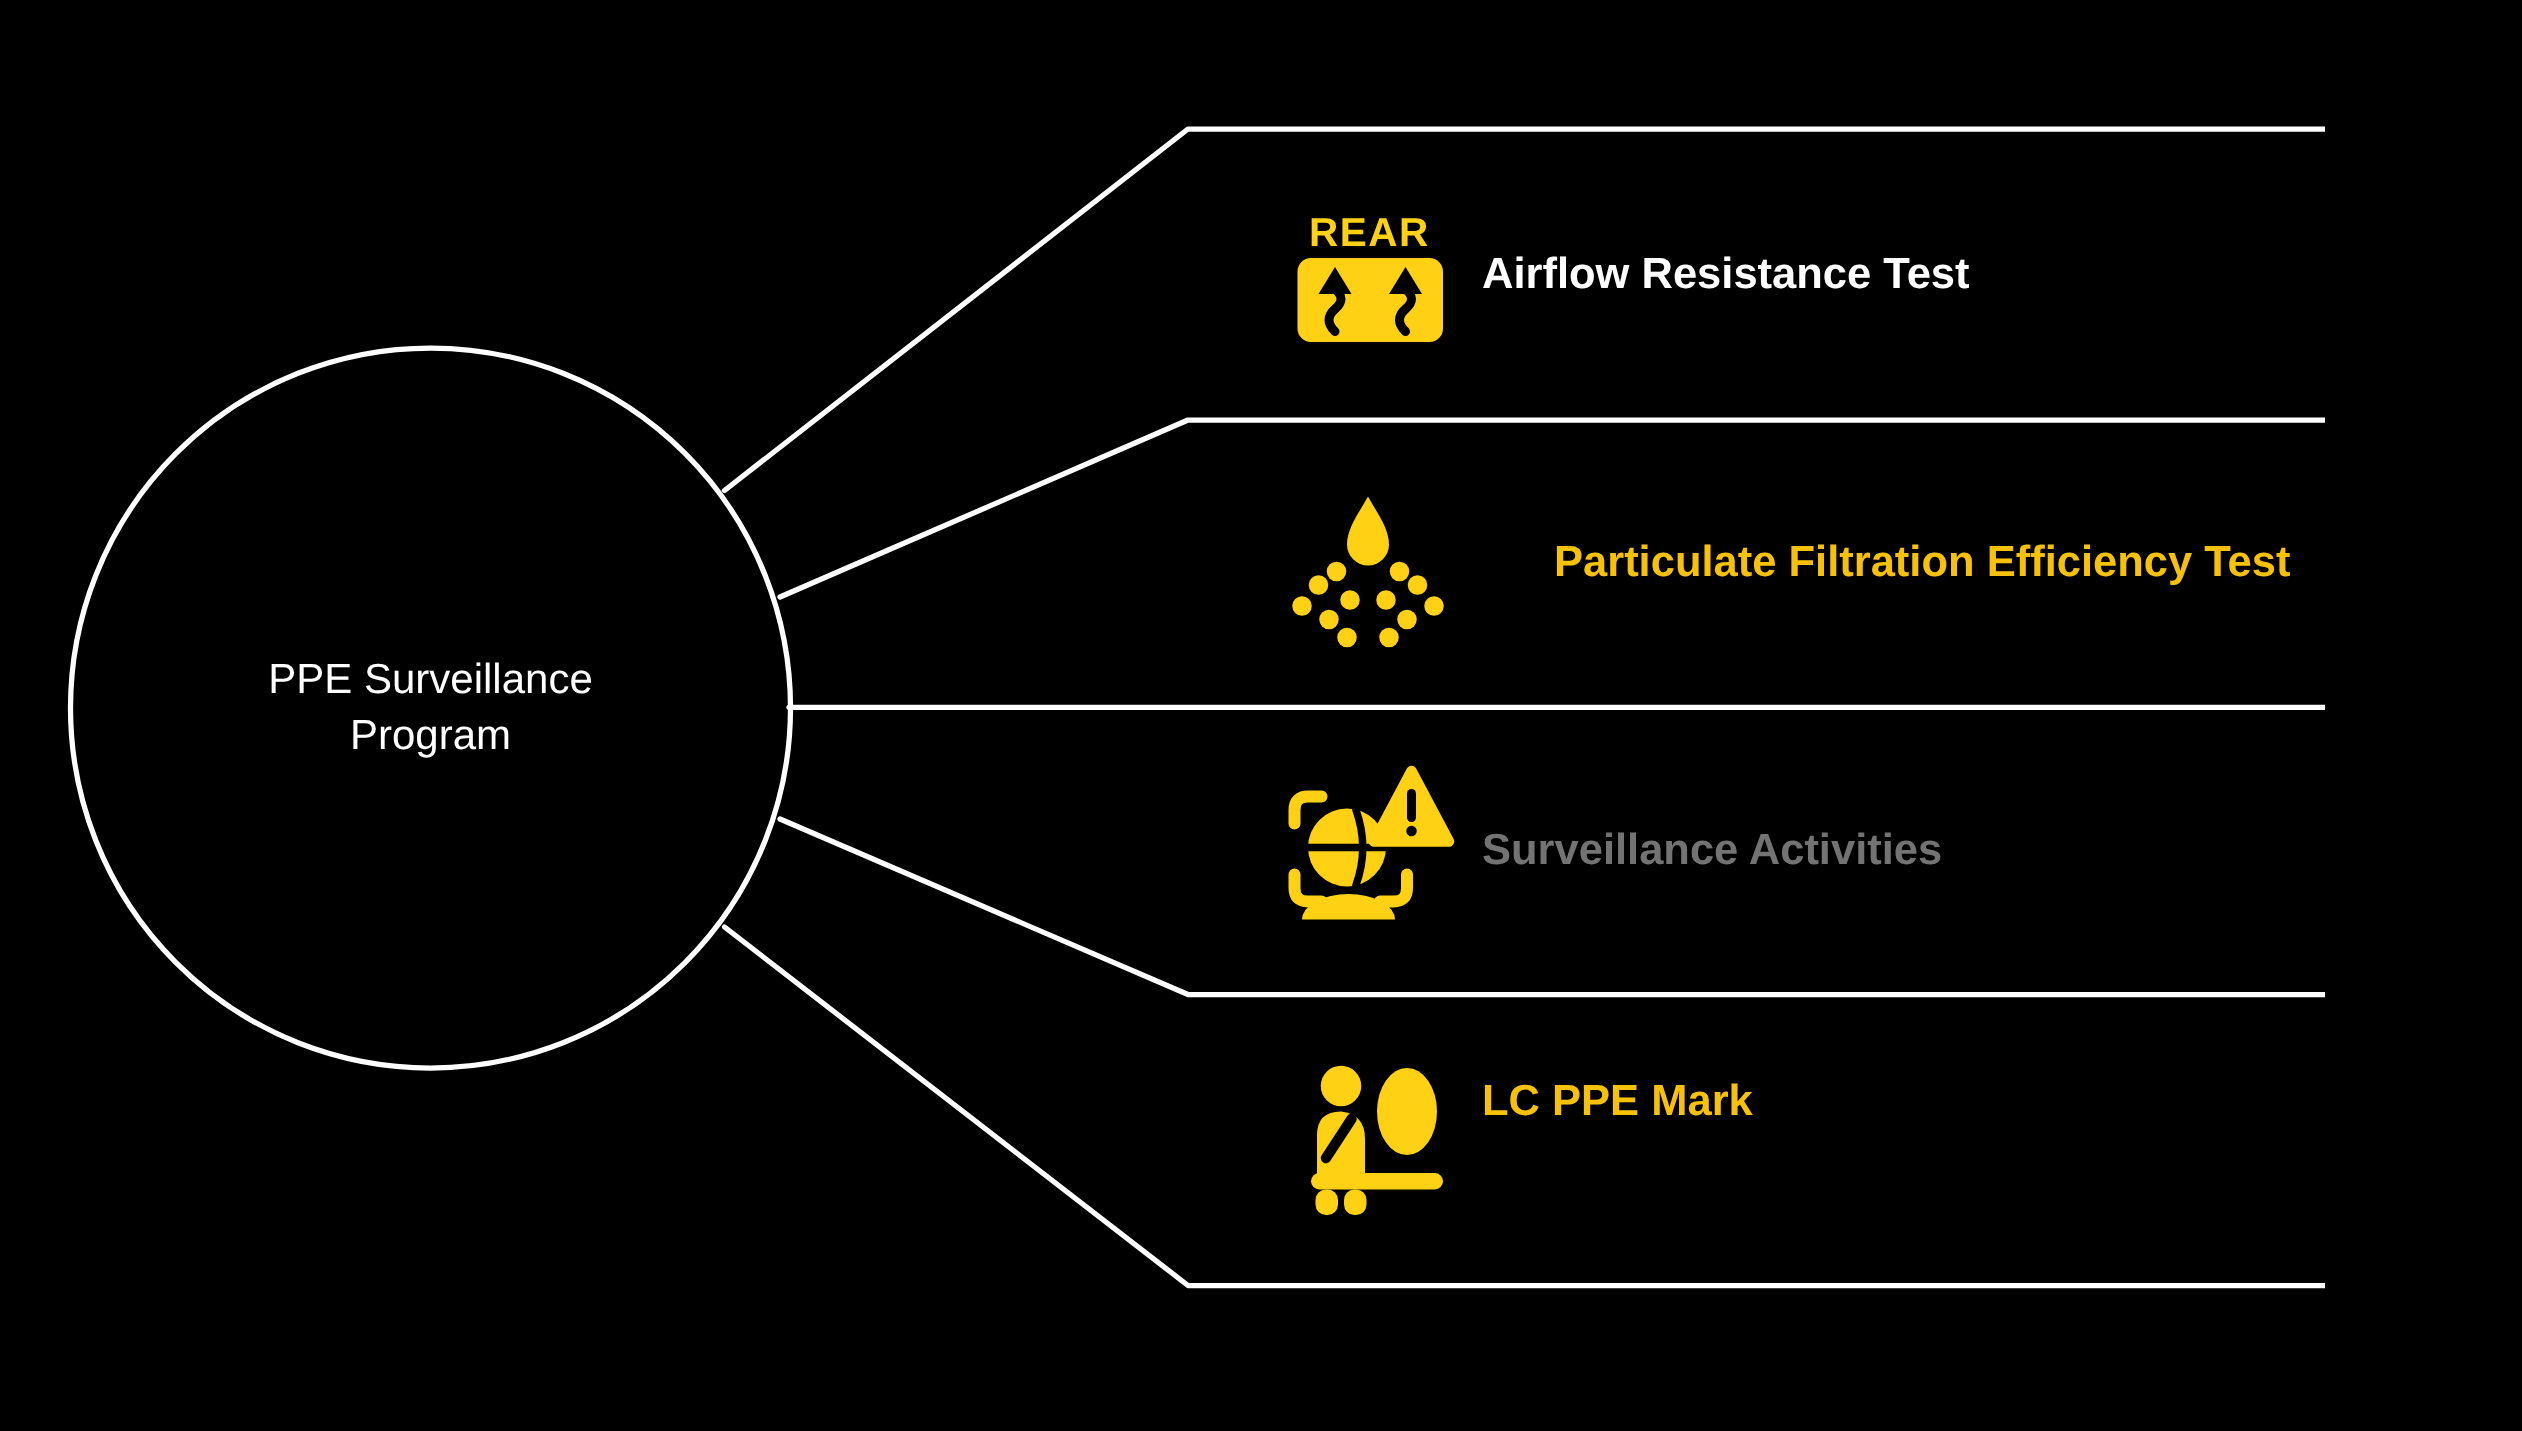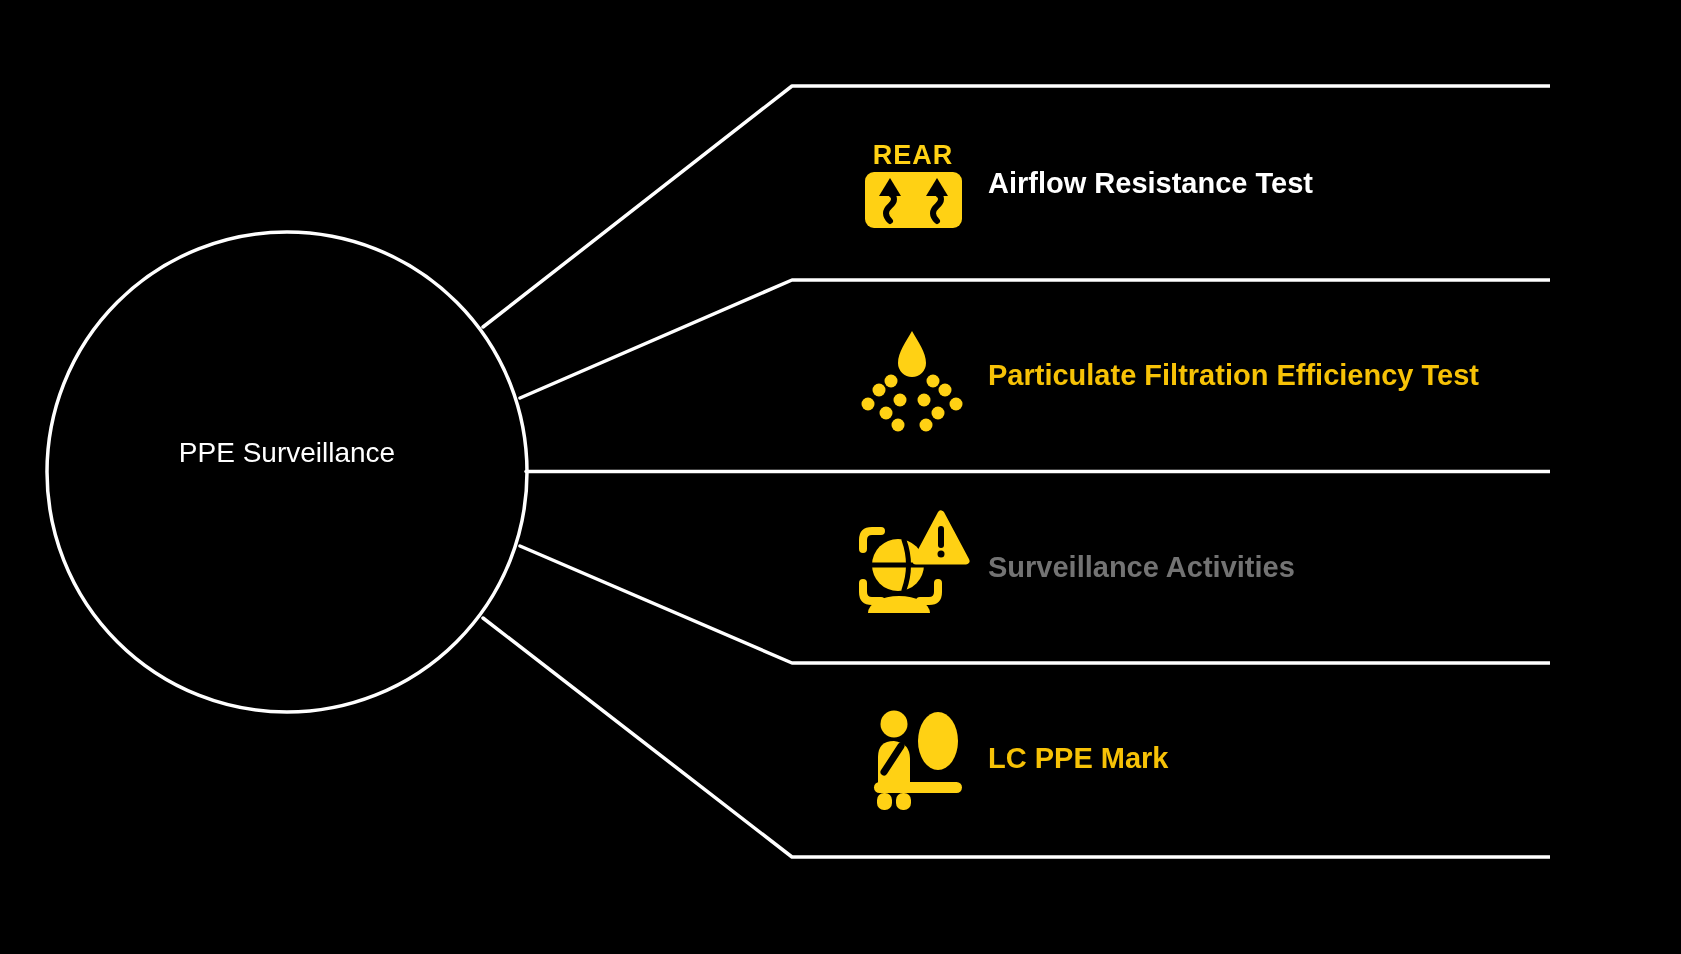--- a/index.html
+++ b/index.html
@@ -96,19 +96,20 @@
       <path class="ic-bs" stroke-width="7" d="M 901 746 L 884 772"></path>
       <ellipse class="ic-y" cx="938" cy="741" rx="20" ry="29"></ellipse>
       <rect class="ic-y" x="874" y="782" width="88" height="11" rx="5.5"></rect>
       <rect class="ic-y" x="877" y="793" width="15" height="17" rx="7"></rect>
       <rect class="ic-y" x="896" y="793" width="15" height="17" rx="7"></rect>
     </g>
   </svg>
 
   <div class="center-label">
     <span>PPE Surveillance</span>
+    <span>Program</span>
   </div>
 
   <div class="item-label" style="top: 165px; color: rgb(255, 255, 255);">Airflow Resistance Test</div>
-  <div class="item-label" style="top: 357px; color: rgb(247, 194, 6);">Particulate Filtration Efficiency Test</div>
+  <div class="item-label" style="top: 357px; color: rgb(247, 194, 6); margin-left: 48px;">Particulate Filtration Efficiency Test</div>
   <div class="item-label" style="top: 549px; color: #737373;">Surveillance Activities</div>
-  <div class="item-label" style="top: 740px; color: rgb(247, 194, 6);">LC PPE Mark</div>
+  <div class="item-label" style="top: 716px; color: rgb(247, 194, 6);">LC PPE Mark</div>
 </div>
 
 </body></html>

